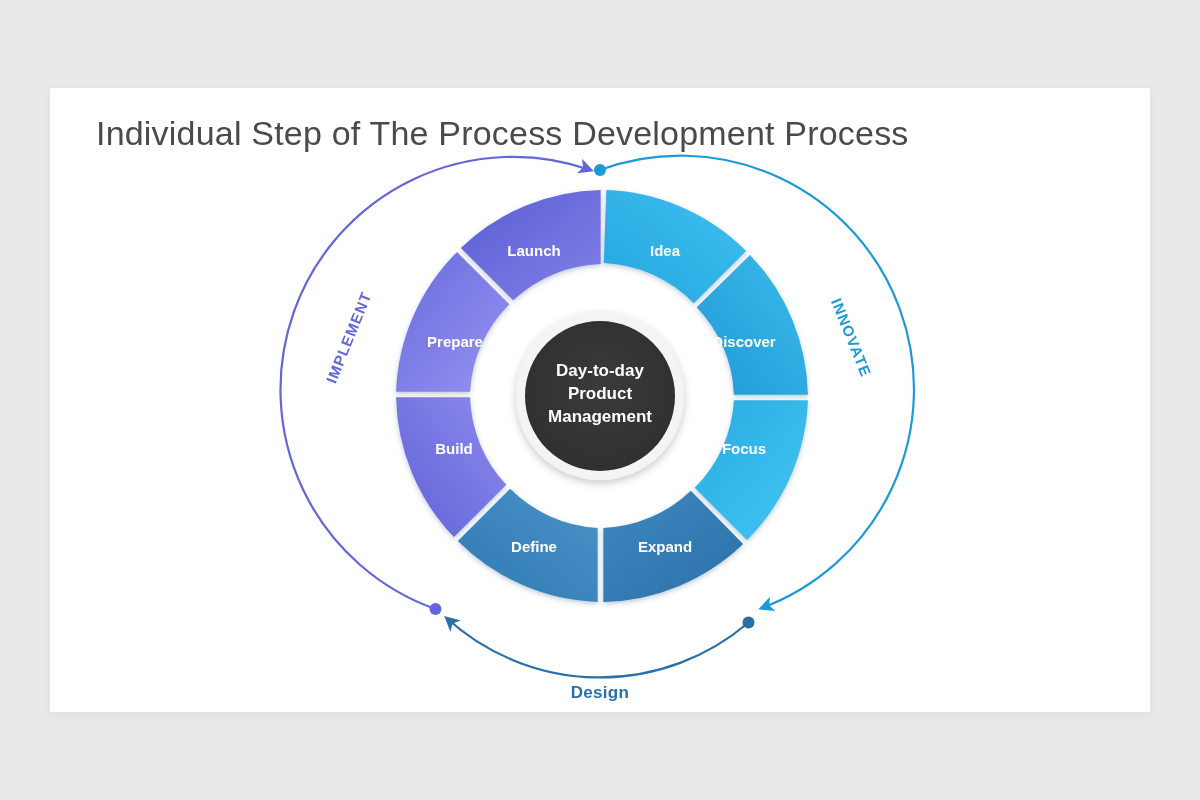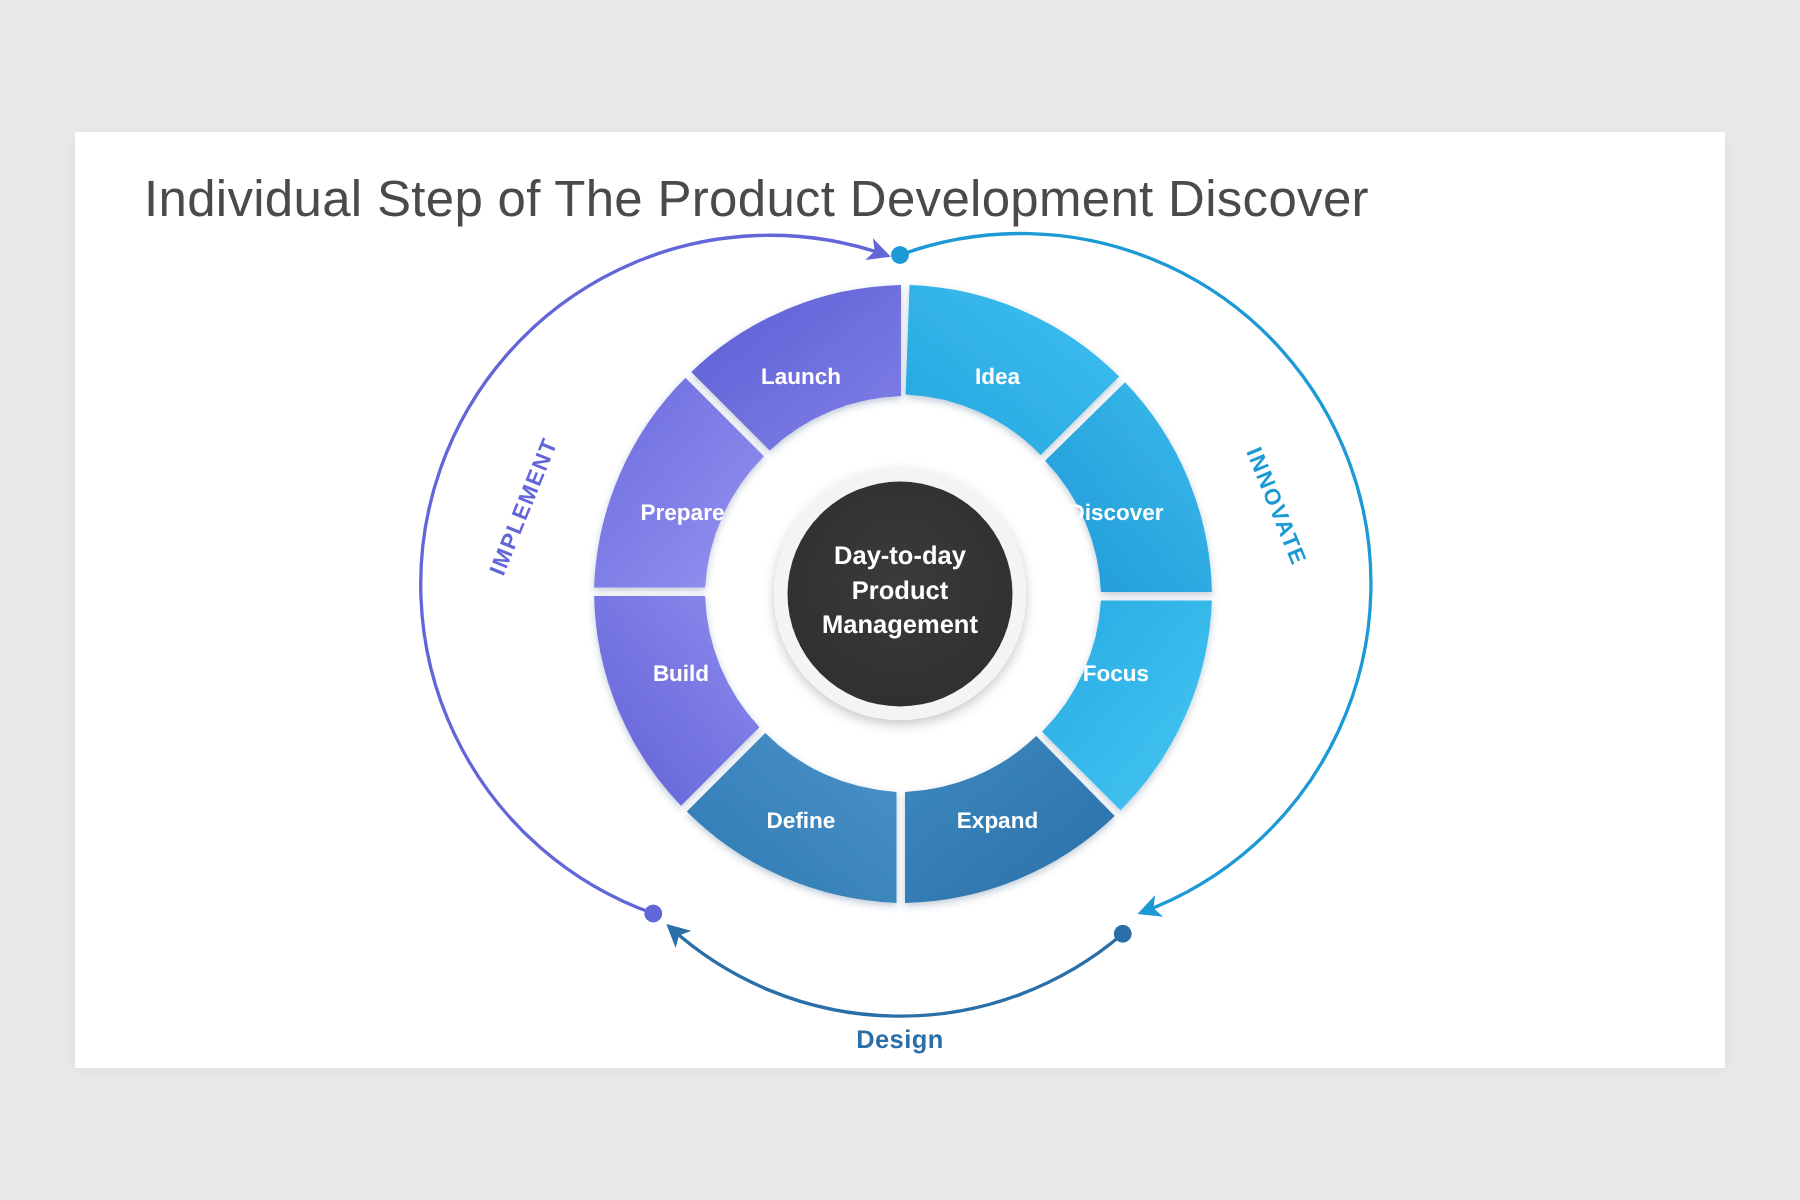--- a/index.html
+++ b/index.html
@@ -71,21 +71,21 @@
   .phase-label.bottom {
     font-size: 17px;
     letter-spacing: 0.3px;
   }
 </style>
 </head>
 <body>
 
 <div id="slide-card">
 
-  <div id="page-title">Individual Step of The Product Development Discover</div>
+  <div id="page-title">Individual Step of The Process Development Process</div>
 
   <div id="wheel-wrap">
     <svg class="diagram" viewBox="0 0 1100 564">
       <defs>
         <linearGradient id="g0" x1="0" y1="1" x2="1" y2="0">
           <stop offset="0%" stop-color="#24A6DF"></stop>
             <stop offset="100%" stop-color="#3FC0F0"></stop>
         </linearGradient>
         <linearGradient id="g1" x1="0" y1="1" x2="1" y2="0">
           <stop offset="0%" stop-color="#2099D6"></stop>

